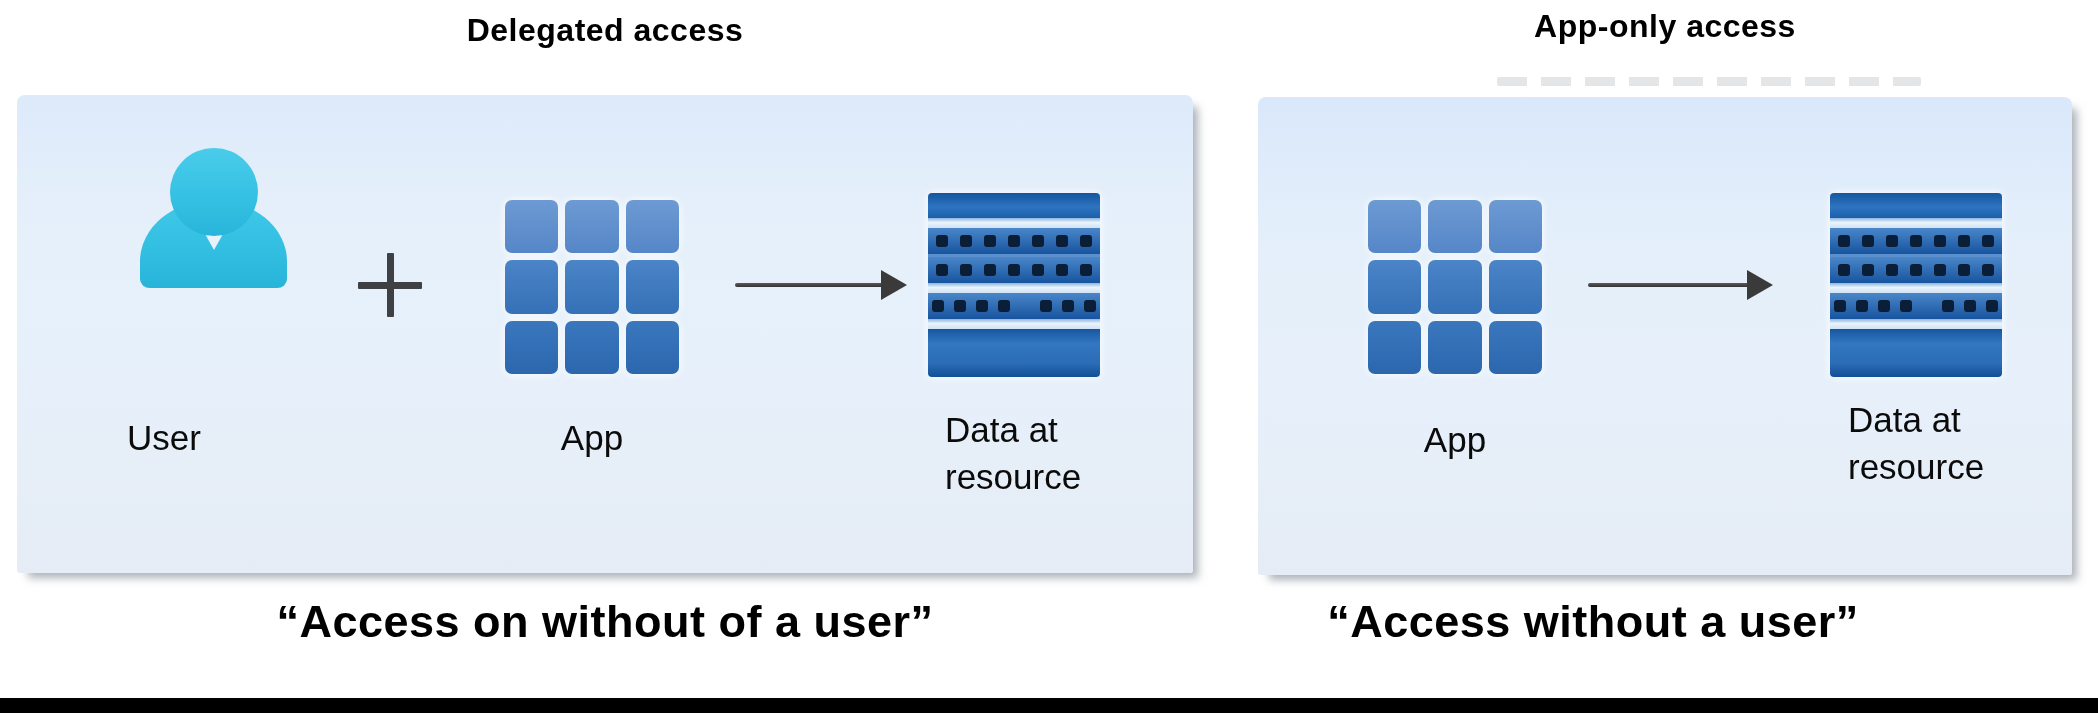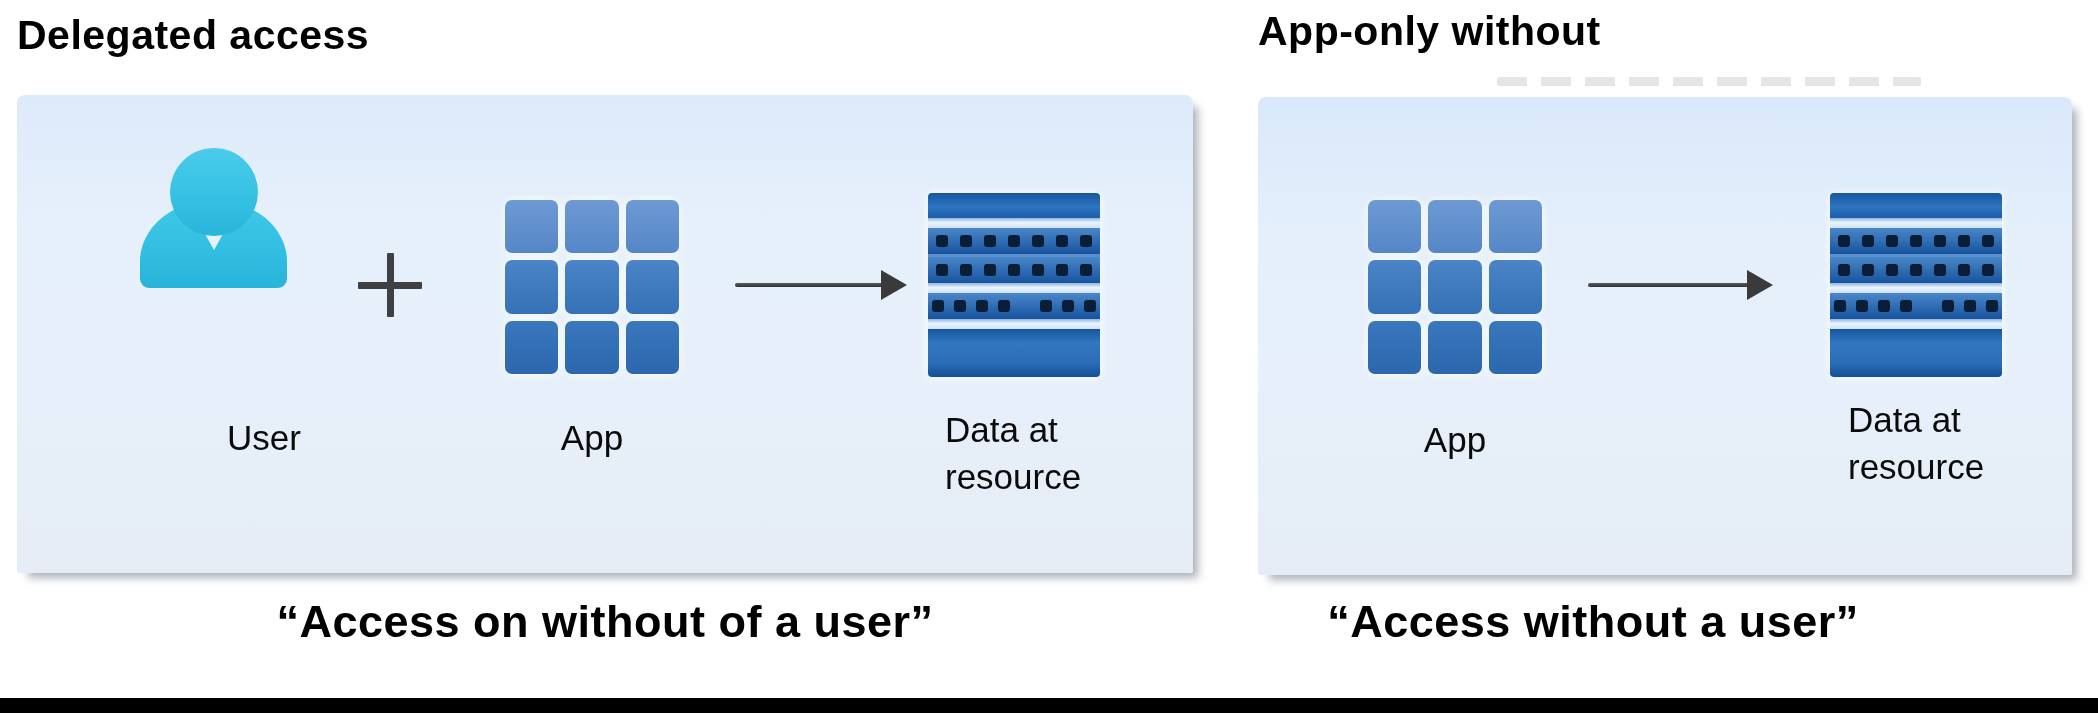--- a/index.html
+++ b/index.html
@@ -1,20 +1,20 @@
 <!DOCTYPE html>
 <html><head>
 <meta charset="utf-8">
 <style>
   html,body{margin:0;padding:0;background:#ffffff;}
   body{font-family:"Liberation Sans", sans-serif; -webkit-font-smoothing:antialiased;}
   .canvas{position:relative;width:2098px;height:713px;background:#ffffff;overflow:hidden;}
 
   
-  .panel-title{position:absolute;text-align:left;font-weight:bold;font-size:41px;color:#000;letter-spacing:.5px;}
+  .panel-title{position:absolute;text-align:center;font-weight:bold;font-size:32px;color:#000;letter-spacing:.5px;}
   .title-left{left:17px;top:12px;width:1176px;}
   .title-right{left:1258px;top:8px;width:814px;}
   .panel-caption{position:absolute;text-align:center;font-weight:bold;font-size:45px;color:#000;letter-spacing:.5px;}
   .caption-left{left:17px;top:596px;width:1176px;}
   .caption-right{left:1186px;top:596px;width:814px;}
 
   
   .ghost{position:absolute;left:1497px;top:77px;width:424px;height:9px;opacity:.75;border-radius:2px;
          background:repeating-linear-gradient(90deg,#dadde0 0 30px,rgba(255,255,255,0) 30px 44px);}
 
@@ -69,21 +69,21 @@
   .dot{width:12px;height:12px;background:#0b1e38;border-radius:3px;flex:0 0 auto;}
   .dot-group{display:flex;gap:10px;}
   .db-dots.grouped{gap:30px;}
   .db-band-bottom{flex:1;background:linear-gradient(180deg,#16579f 0%,#3377c1 30%,#2a6cb5 72%,#124f96 100%);}
 
   
   .bottom-bar{position:absolute;left:0;top:698px;width:2098px;height:15px;background:#000;}
 
   
   .pl-user{left:123px;top:53px;}
-  .pl-user-label{left:110px;top:320px;width:174px;text-align:right;}
+  .pl-user-label{left:110px;top:320px;width:174px;text-align:left;}
   .pl-plus{left:341px;top:158px;}
   .pl-app{left:488px;top:105px;}
   .pl-app-label{left:488px;top:320px;width:174px;text-align:center;}
   .pl-arrow{left:718px;top:175px;width:172px;}
   .pl-arrow .shaft{width:150px;}
   .pl-db{left:911px;top:98px;}
   .pl-db-label{left:928px;top:312px;width:170px;text-align:left;}
 
   
   .pr-app{left:110px;top:103px;}
@@ -92,21 +92,21 @@
   .pr-arrow .shaft{width:163px;}
   .pr-db{left:572px;top:96px;}
   .pr-db-label{left:590px;top:300px;width:175px;text-align:left;}
 </style>
 </head>
 <body>
 
 <div class="canvas">
 
   <div class="panel-title title-left">Delegated access</div>
-  <div class="panel-title title-right">App-only without</div>
+  <div class="panel-title title-right">App-only access</div>
 
   <div class="ghost"></div>
 
   <div class="panel panel-left">
 
     <div class="user-icon pl-user">
       <div class="user-head"></div>
       <div class="user-body">
         <div class="user-vneck"></div>
       </div>

